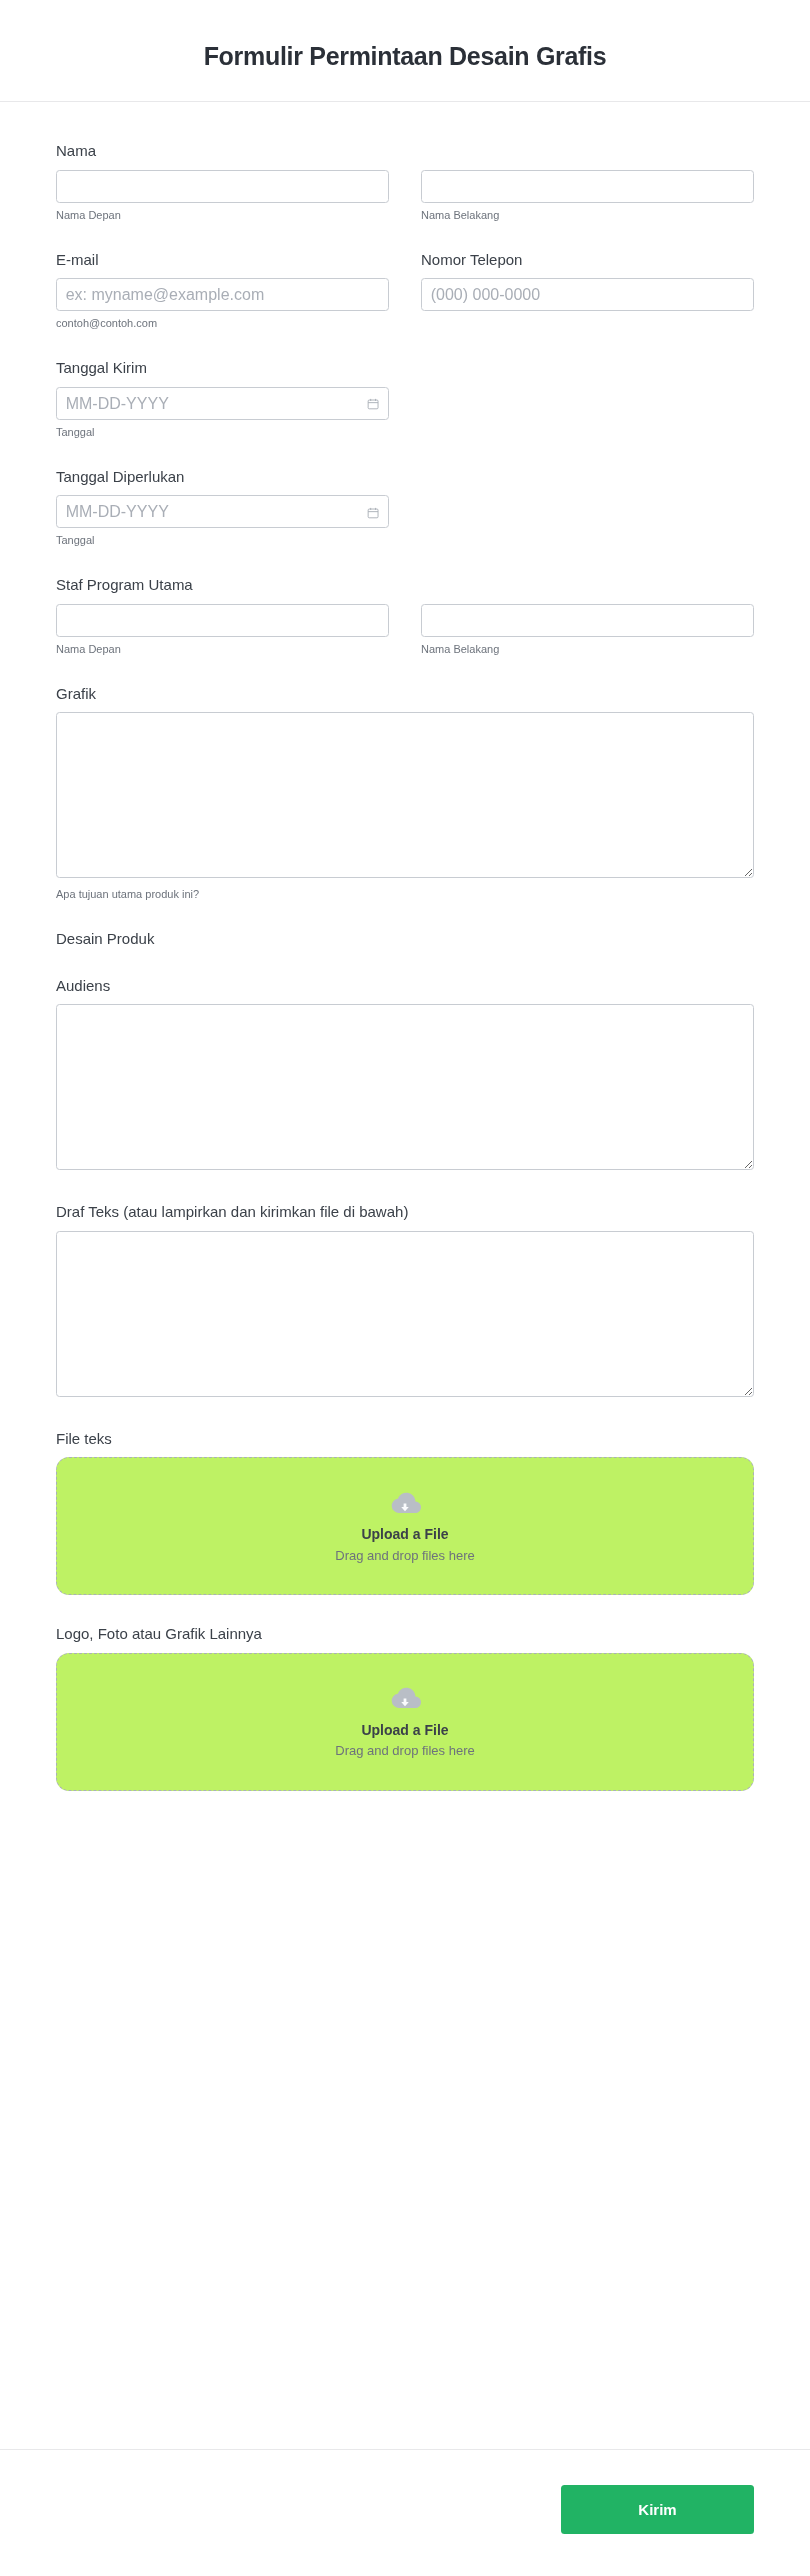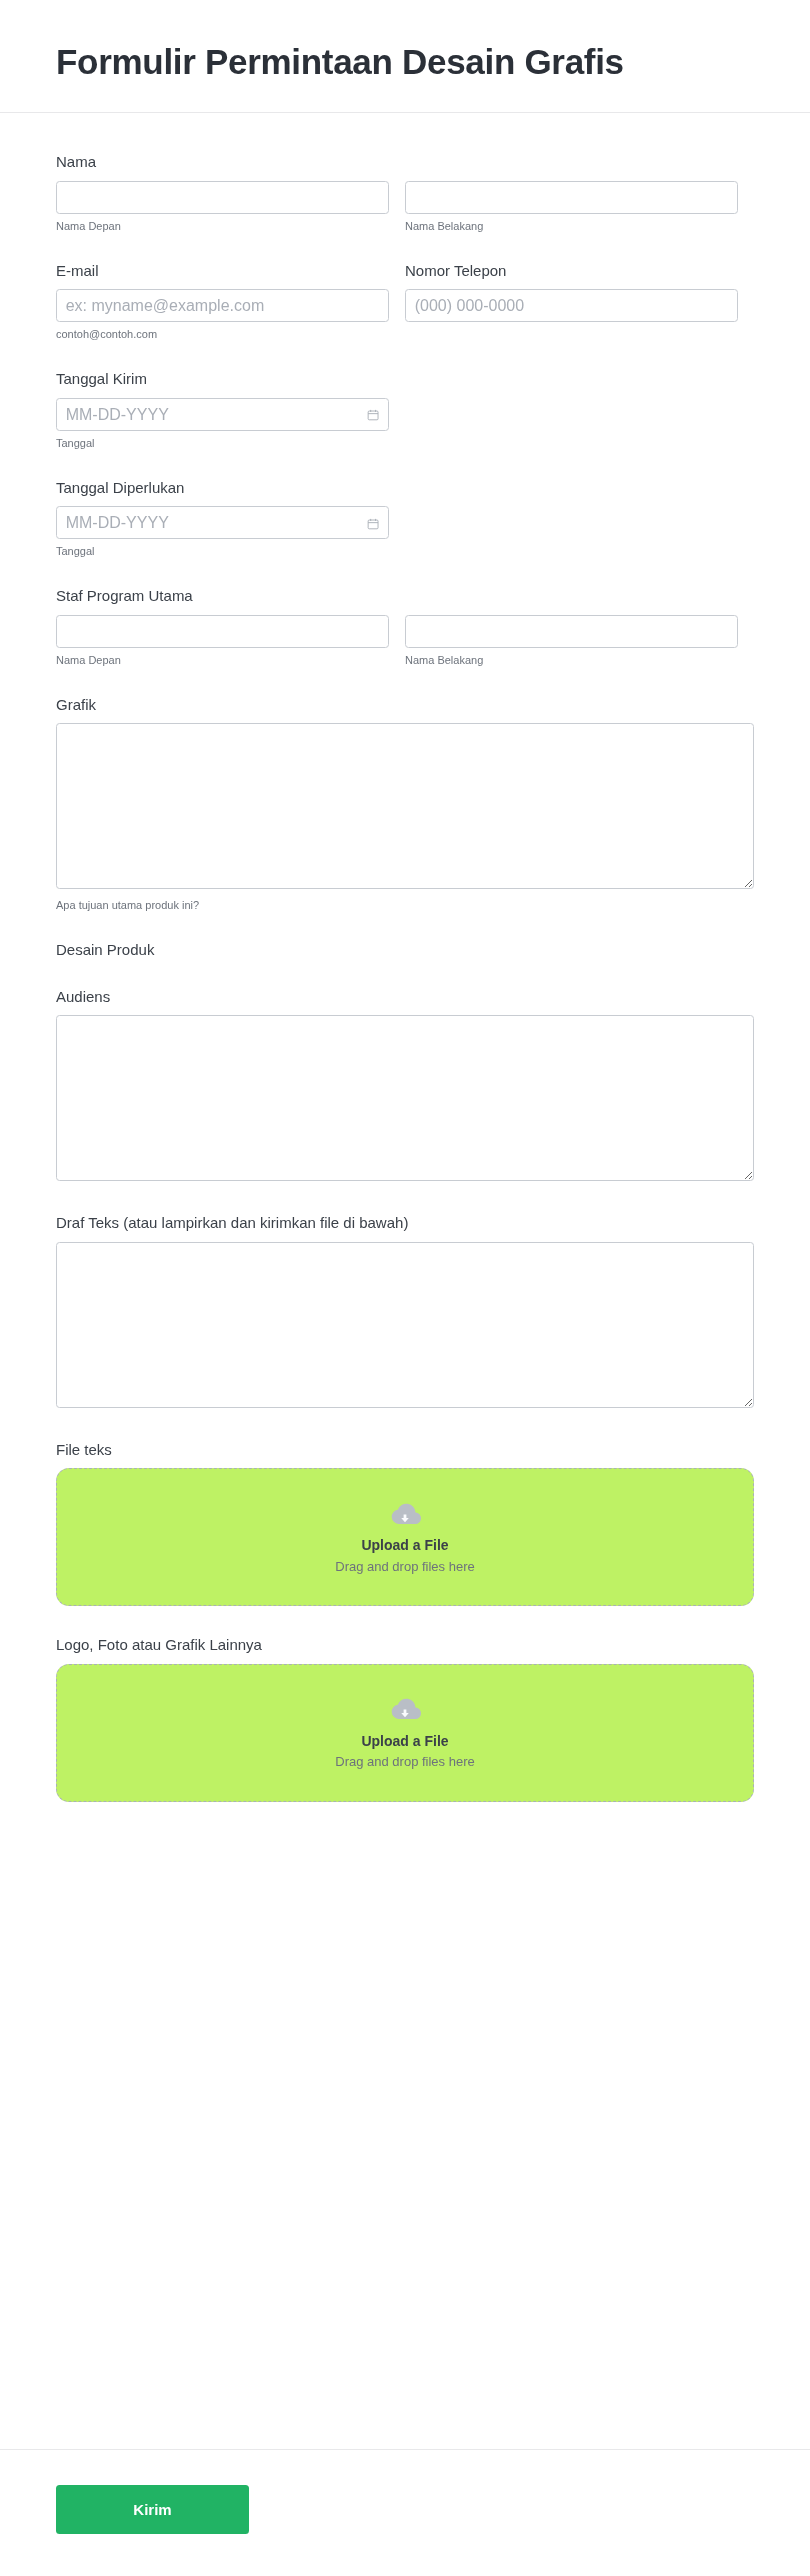--- a/index.html
+++ b/index.html
@@ -16,45 +16,46 @@
     min-height: 2576px;
     background: #ffffff;
     display: flex;
     flex-direction: column;
   }
   .form-header {
     padding: 42px 56px 30px 56px;
     border-bottom: 0.9px solid #e8e8ea;
   }
   .form-title {
-    font-size: 35px;
+    font-size: 25px;
     font-weight: bold;
     color: #2b3038;
     letter-spacing: -0.3px;
     margin: 0;
+    text-align: center;
   }
   .form-body {
     padding: 40px 56px 0 56px;
     flex: 1 1 auto;
   }
   .field-block { margin-bottom: 30px; }
   .field-label {
     font-size: 15px;
     color: #3b4149;
     margin-bottom: 10.5px;
     display: block;
     font-weight: normal;
   }
   .sub-label {
     font-size: 11px;
     color: #6d737c;
     margin-top: 6.1px;
     display: block;
   }
-  .row-2 { display: flex; gap: 16px; }
+  .row-2 { display: flex; gap: 16px; justify-content: space-between; }
   .col { width: 333px; }
   input.txt, textarea.txt {
     width: 100%;
     border: 0.9px solid #c8ccd2;
     border-radius: 3.5px;
     background: #fff;
     font-family: "Liberation Sans", sans-serif;
     font-size: 16px;
     color: #3b3f46;
     padding: 0 8.7px;
@@ -118,21 +119,21 @@
     font-size: 14px;
     font-weight: bold;
     color: #3b4149;
     margin-bottom: 5.2px;
   }
   .upload-sub { font-size: 13px; color: #6d737c; }
   .form-footer {
     border-top: 0.9px solid #e8e8ea;
     padding: 35px 56px 42px 56px;
     display: flex;
-    justify-content: flex-start;
+    justify-content: flex-end;
     background: #fff;
   }
   .submit-btn {
     background: #21b364;
     color: #fff;
     border: none;
     border-radius: 3.5px;
     font-family: "Liberation Sans", sans-serif;
     font-size: 15px;
     font-weight: bold;

